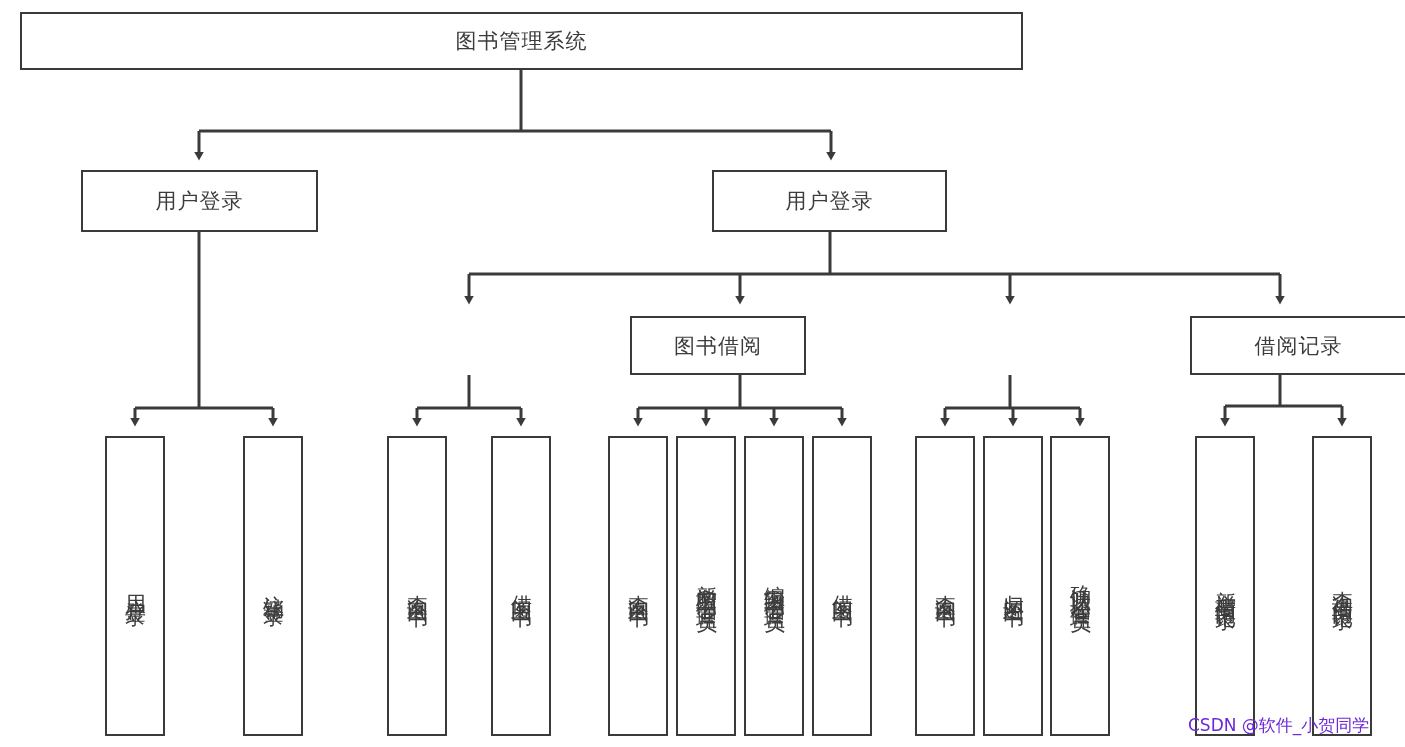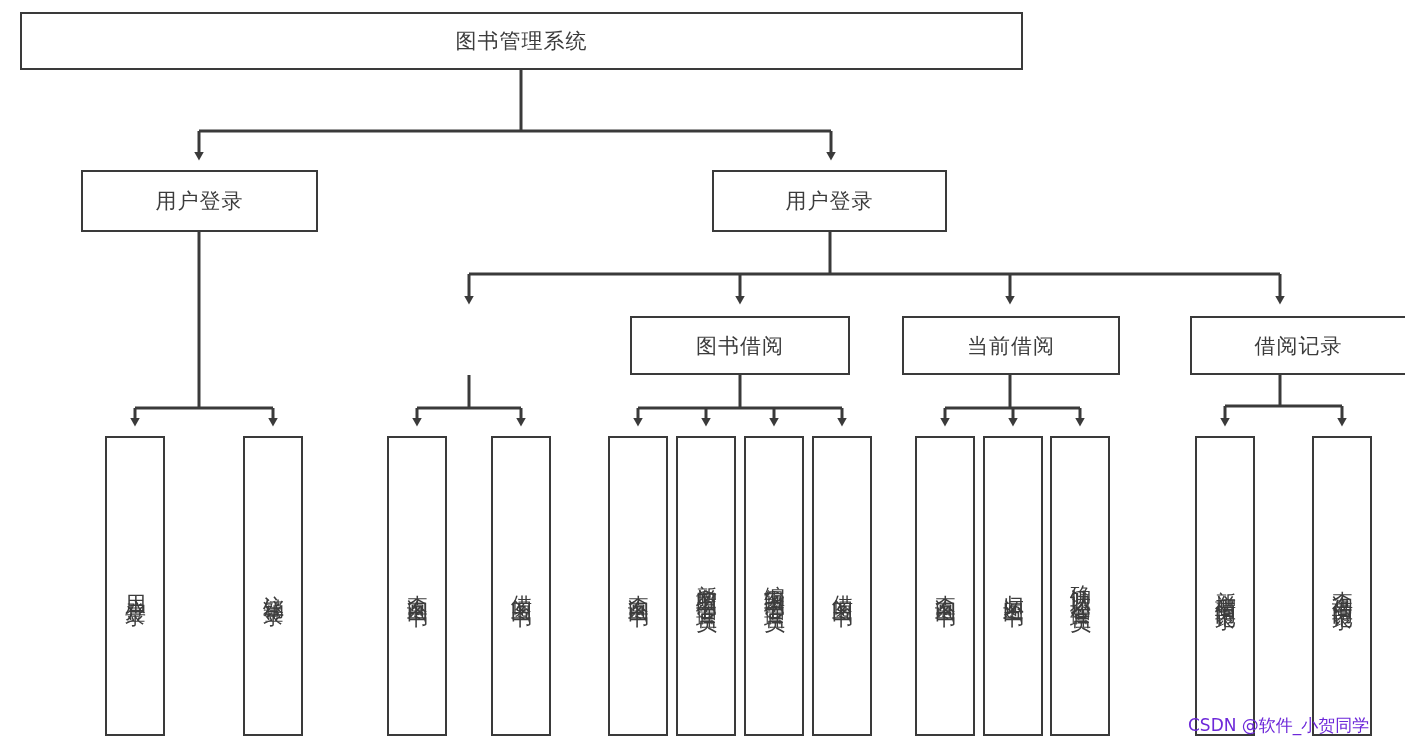--- a/index.html
+++ b/index.html
@@ -122,27 +122,24 @@
 
   <div class="node h" style="left:81px; top:170px; width:237px; height:62px;">
     <span>用户登录</span>
   </div>
 
   <div class="node h" style="left:712px; top:170px; width:235px; height:62px;">
     <span>用户登录</span>
   </div>
 
 
-  <div class="node h" style="left:630px; top:316px; width:220px; height:59px;">
+  <div class="node h" style="left:630px; top:316px; width:176px; height:59px;">
     <span>图书借阅</span>
   </div>
 
-  <div class="node h" style="left:902px; top:316px; width:218px; height:59px;">
-    <span>当前借阅</span>
-  </div>
 
   <div class="node h" style="left:1171px; top:316px; width:217px; height:59px;margin-left:19px;">
     <span>借阅记录</span>
   </div>
 
   <div class="node v" style="left:105px; top:436px; width:60px; height:300px;">
     <span class="vtext">用户登录</span>
   </div>
 
   <div class="node v" style="left:243px; top:436px; width:60px; height:300px;">

